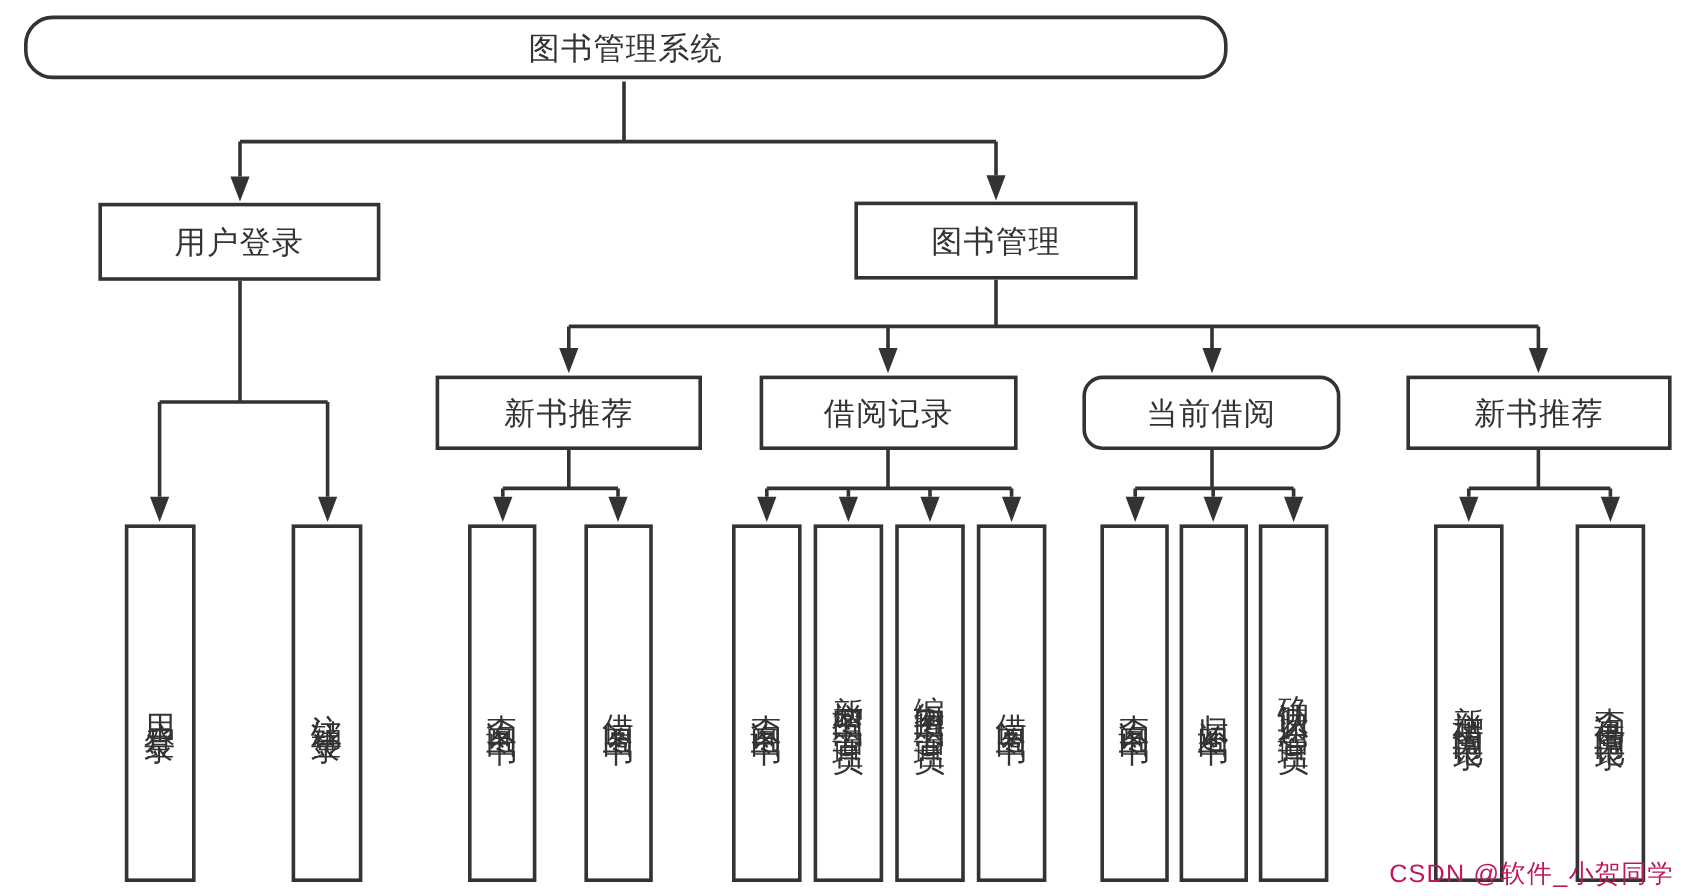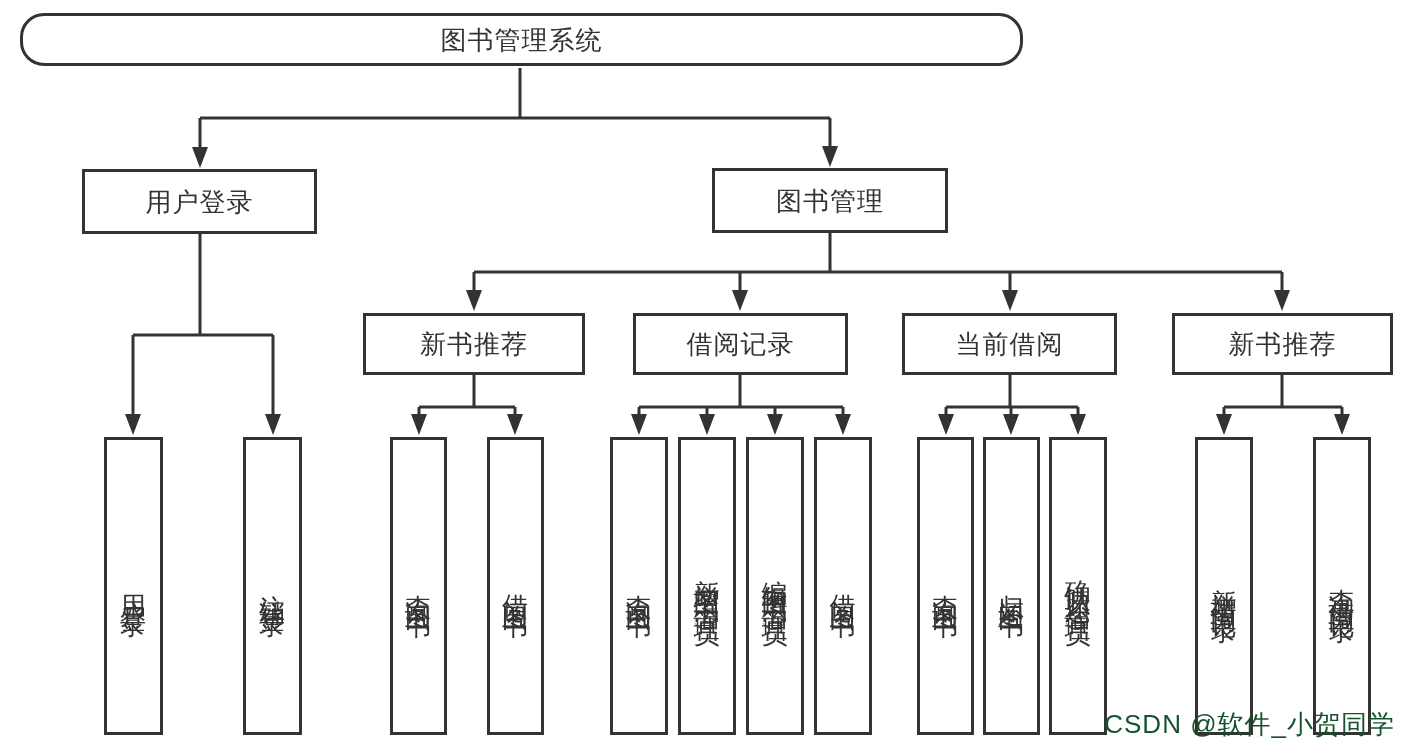--- a/index.html
+++ b/index.html
@@ -43,43 +43,43 @@
     white-space: nowrap;
   }
   
   .n-root   { left: 20px;   top: 13px;  width: 1003px; height: 53px; border-radius: 24px; }
   
   .n-l2a    { left: 82px;   top: 169px; width: 235px; height: 65px; }
   .n-l2b    { left: 712px;  top: 168px; width: 236px; height: 65px; }
   
   .n-l3a    { left: 363px;  top: 313px; width: 222px; height: 62px; justify-content: center; }
   .n-l3b    { left: 633px;  top: 313px; width: 215px; height: 62px; }
-  .n-l3c    { left: 902px;  top: 313px; width: 215px; height: 62px; }
+  .n-l3c    { left: 902px;  top: 313px; width: 215px; height: 62px; border-radius: 17px; }
   .n-l3d    { left: 1172px; top: 313px; width: 221px; height: 62px; }
   
   .leaf     { top: 437px; height: 298px; }
   .n-g1a { left: 104px;  width: 59px; }
   .n-g1b { left: 243px;  width: 59px; }
   .n-g2a { left: 390px;  width: 57px; }
   .n-g2b { left: 487px;  width: 57px; }
   .n-g3a { left: 610px;  width: 58px; }
   .n-g3b { left: 678px;  width: 58px; }
   .n-g3c { left: 746px;  width: 58px; }
   .n-g3d { left: 814px;  width: 58px; }
   .n-g4a { left: 917px;  width: 57px; }
   .n-g4b { left: 983px;  width: 57px; }
   .n-g4c { left: 1049px; width: 58px; }
   .n-g5a { left: 1195px; width: 58px; }
   .n-g5b { left: 1313px; width: 58px; }
   .watermark {
     position: absolute;
     right: 10px;
     bottom: 5px;
-    color: #14532d;
-    font-size: 26px;
+    color: #be185d;
+    font-size: 21px;
     letter-spacing: 1px;
     white-space: nowrap;
   }
 </style>
 </head>
 <body>
 
 <div class="canvas">
 
   <svg class="connectors" viewBox="0 0 1405 747">

